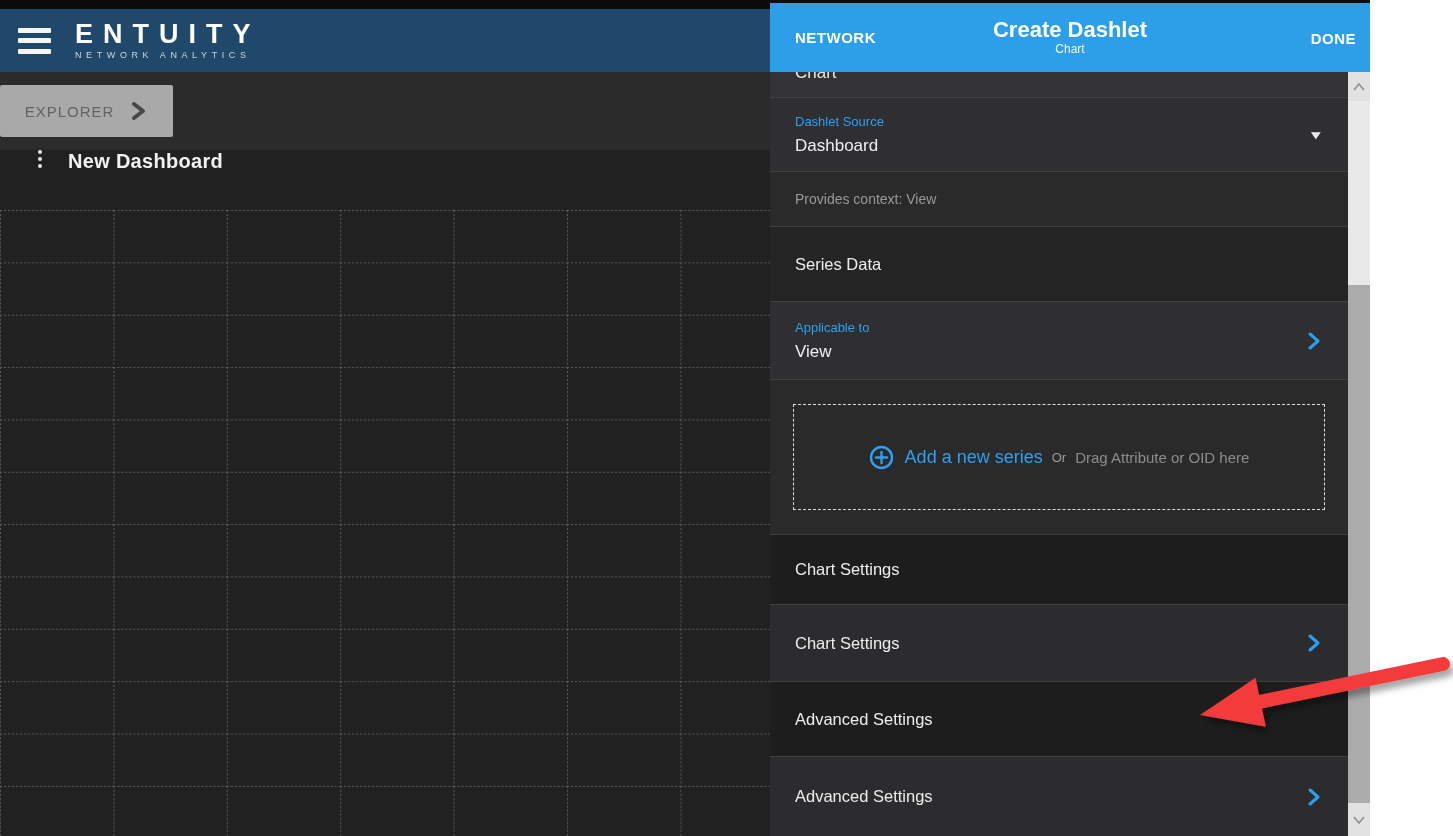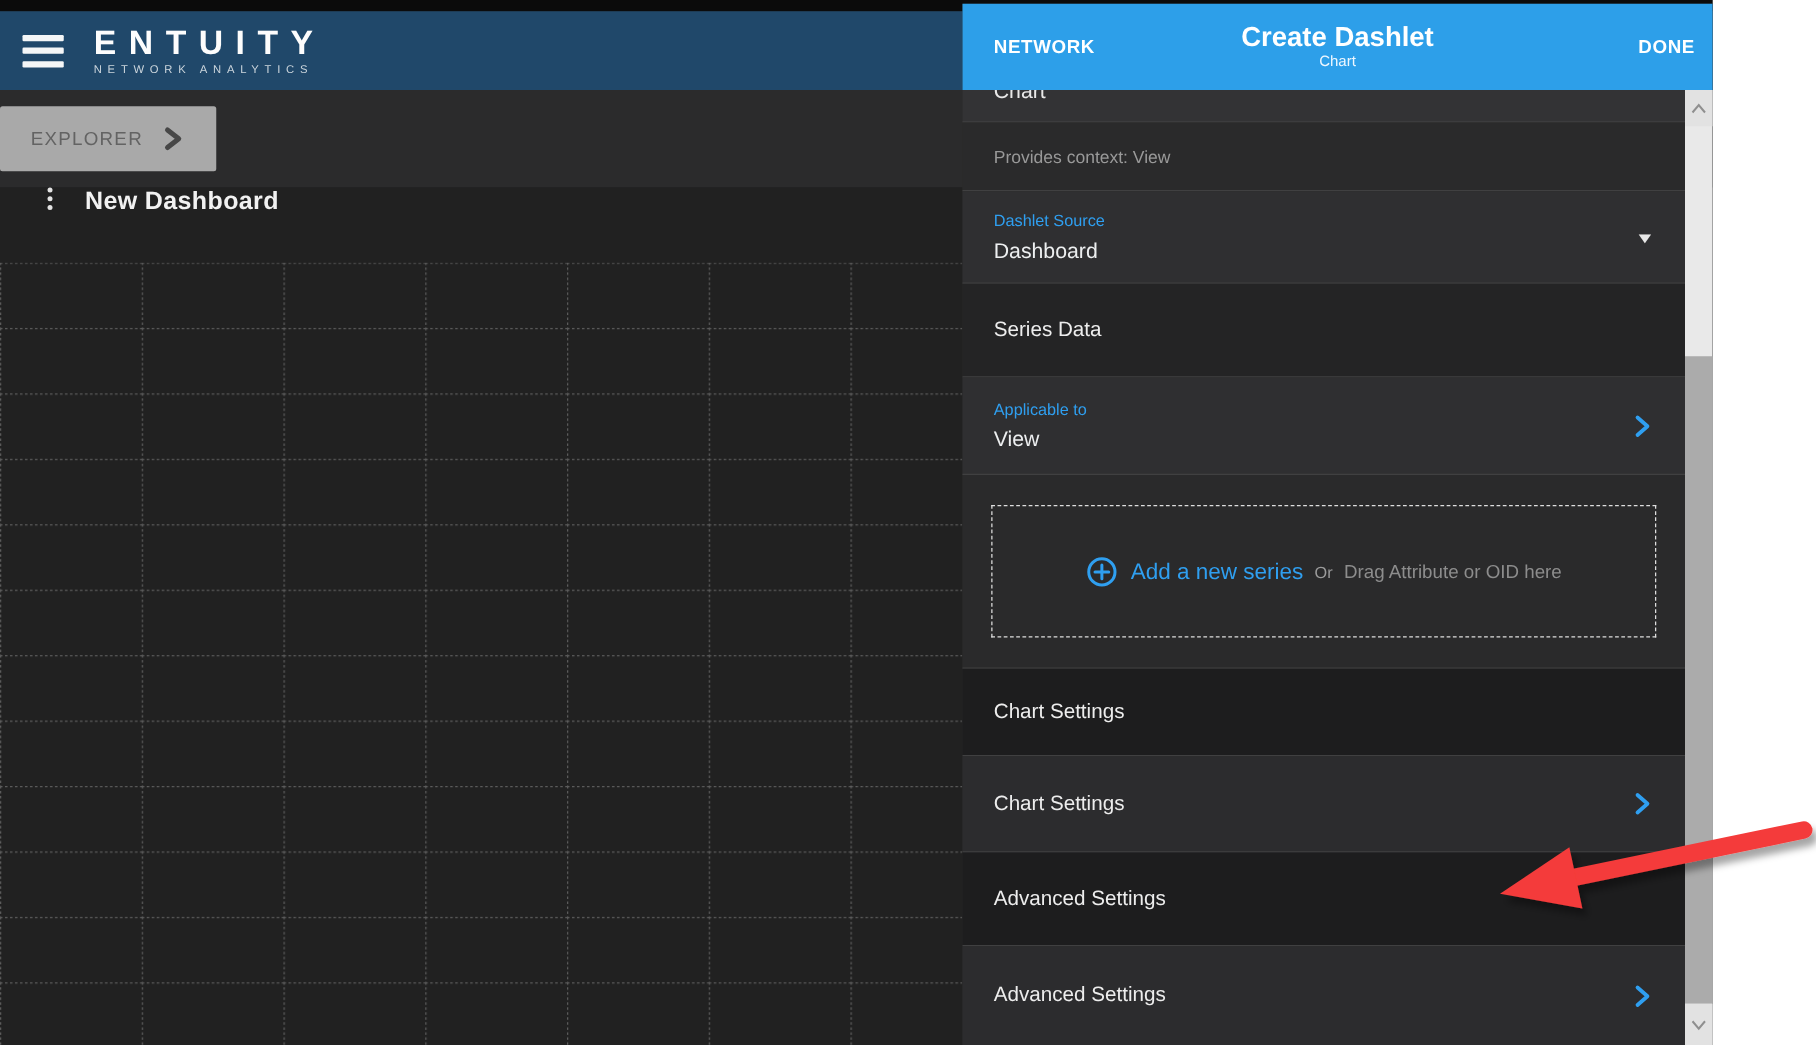--- a/index.html
+++ b/index.html
@@ -152,30 +152,30 @@
       </div>
       <button class="hdr-btn done-btn">DONE</button>
     </div>
 
     <div class="panel-body">
 
       <div class="row row-clipped">
         <span class="clip-text">Chart</span>
       </div>
 
-      <div class="row row-note">
-        <span>Provides context: View</span>
-      </div>
-
       <div class="row row-field h74">
         <div>
           <div class="field-label">Dashlet Source</div>
           <div class="field-value">Dashboard</div>
         </div>
         <span class="caret-down">▼</span>
+      </div>
+
+      <div class="row row-note">
+        <span>Provides context: View</span>
       </div>
 
       <div class="row row-section series">
         <span>Series Data</span>
       </div>
 
       <div class="row row-field h78">
         <div>
           <div class="field-label">Applicable to</div>
           <div class="field-value">View</div>

